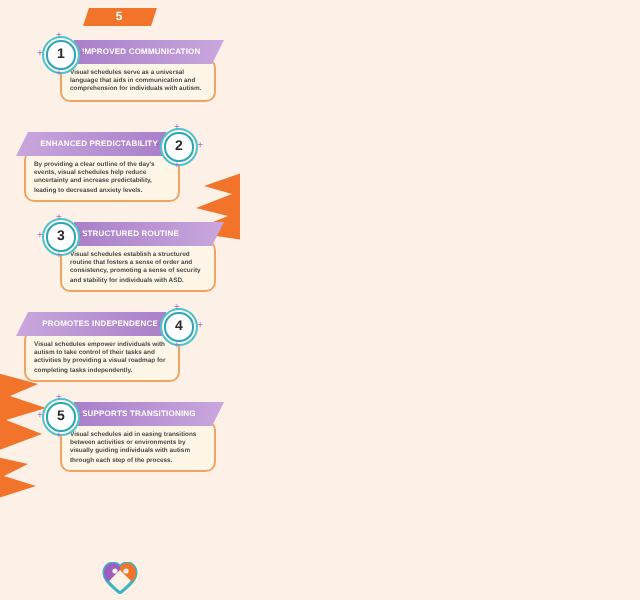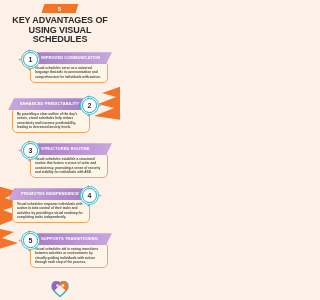--- a/index.html
+++ b/index.html
@@ -133,21 +133,20 @@
 <div class="burst" style="left:-4px; top:228px;">
   <svg width="22" height="22" viewBox="0 0 22 22">
     <path d="M0 0 L18 4 L6 10 L22 15 L0 22 Z" fill="#f2742a"></path>
   </svg>
 </div>
 
 <div class="header">
   <div class="num-tag">
     <span>5</span>
   </div>
-  <div class="main-title">KEY ADVANTAGES OF USING VISUAL SCHEDULES</div>
 </div>
 
 <div class="list">
 
   <div class="item left i1">
     <div class="badge">
       <div class="ring-outer"></div>
       <div class="ring-inner">
           <span>1</span>
         </div>

